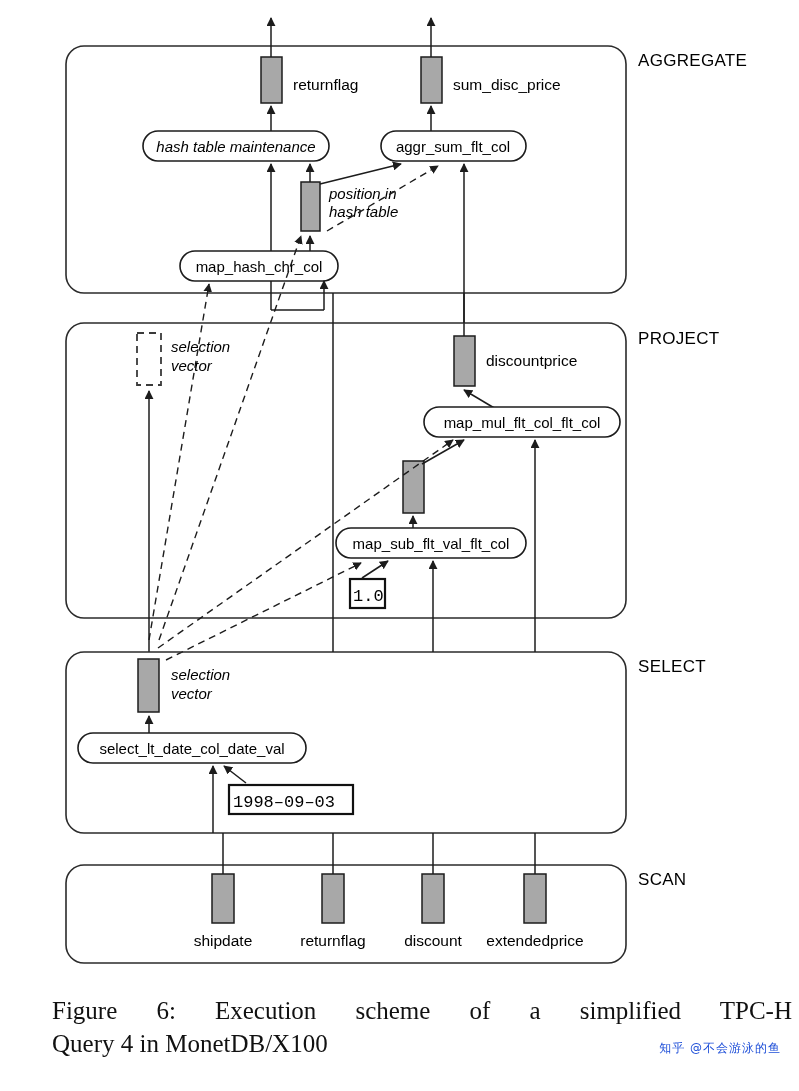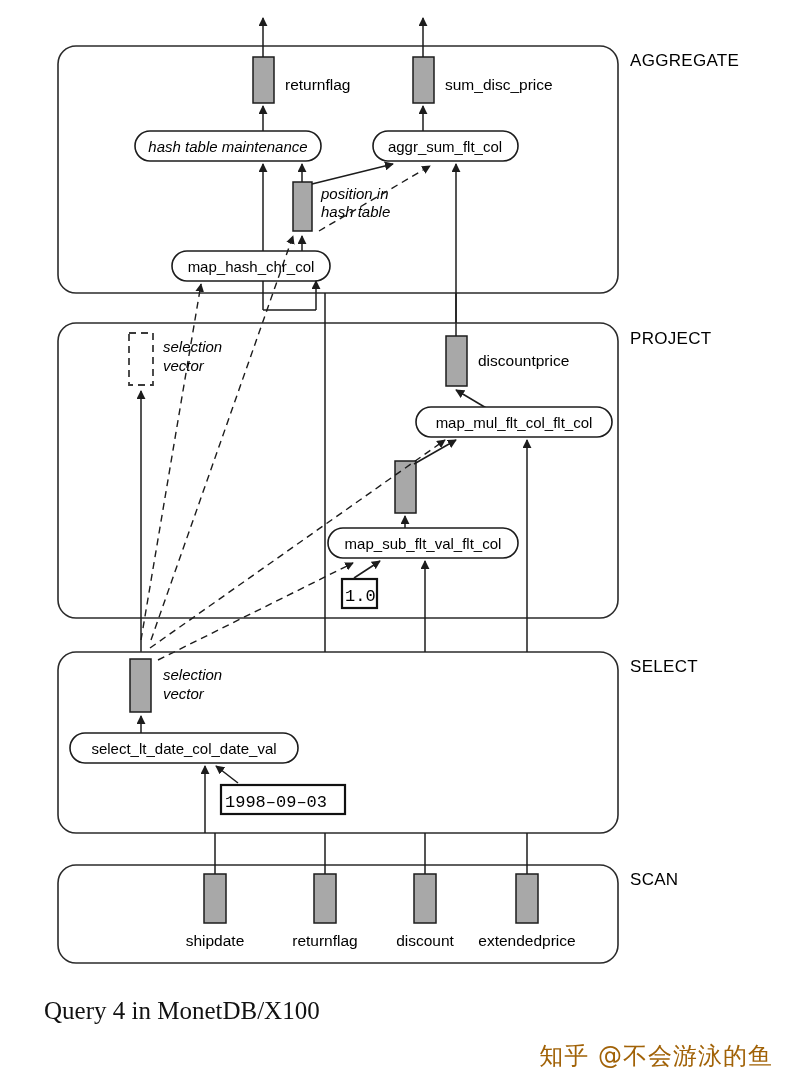--- a/index.html
+++ b/index.html
@@ -10,21 +10,21 @@
   body {
     width: 799px;
     height: 1091px;
     font-family: "Liberation Sans", sans-serif;
     color: #000000;
     position: relative;
     overflow: hidden;
   }
   #figure-root {
     position: absolute;
-    left: 8px; top: 0;
+    left: 16px; top: 0;
     width: 783px;
     height: 1091px;
   }
   svg.diagram {
     position: absolute;
     left: 0; top: 0;
     width: 799px;
     height: 975px;
     display: block;
   }
@@ -115,22 +115,22 @@
   #caption .cap-line.just {
     text-align: justify;
     text-align-last: justify;
     white-space: normal;
   }
   #watermark {
     position: absolute;
     right: 18px;
     top: 1040px;
     font-family: "DejaVu Sans", sans-serif;
-    font-size: 24px;
-    color: #a16207;
+    font-size: 12px;
+    color: #1d4ed8;
     letter-spacing: 1px;
     white-space: nowrap;
   }
 </style>
 </head>
 <body>
 
 <div id="figure-root">
 
   <svg class="diagram" viewBox="0 0 799 975">
@@ -276,18 +276,19 @@
 
       <line class="flow" x1="317" y1="323" x2="317" y2="293"></line>
       <line class="flow" x1="317" y1="618" x2="317" y2="323"></line>
 
       <line class="flow" x1="448" y1="323" x2="448" y2="293"></line>
     </g>
 
   </svg>
 
   <div id="caption">
+    <span class="cap-line just">Figure 6:  Execution  scheme  of  a  simplified  TPC-H</span>
     <span class="cap-line">Query 4 in MonetDB/X100</span>
   </div>
 
   <div id="watermark">知乎 @不会游泳的鱼</div>
 
 </div>
 
 </body></html>

